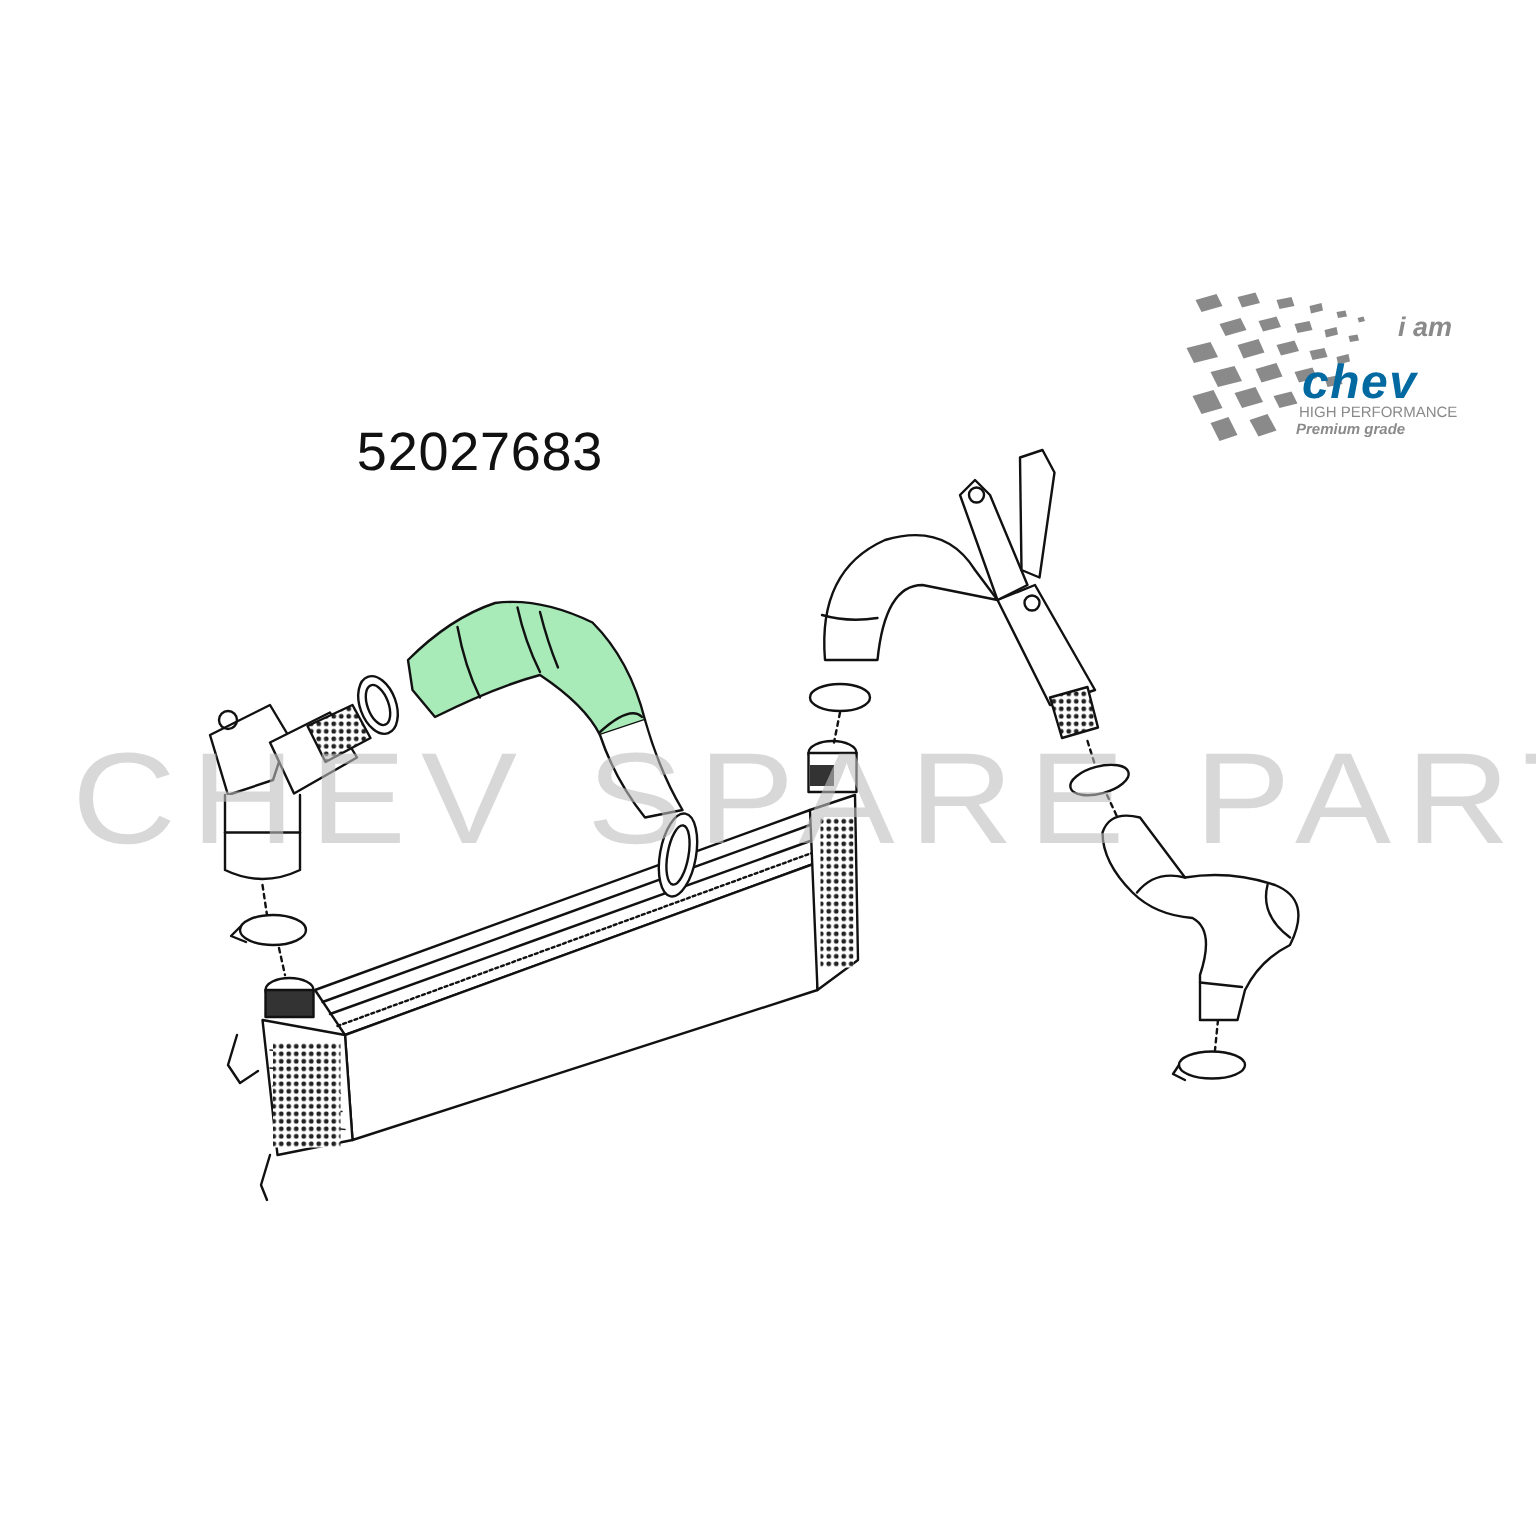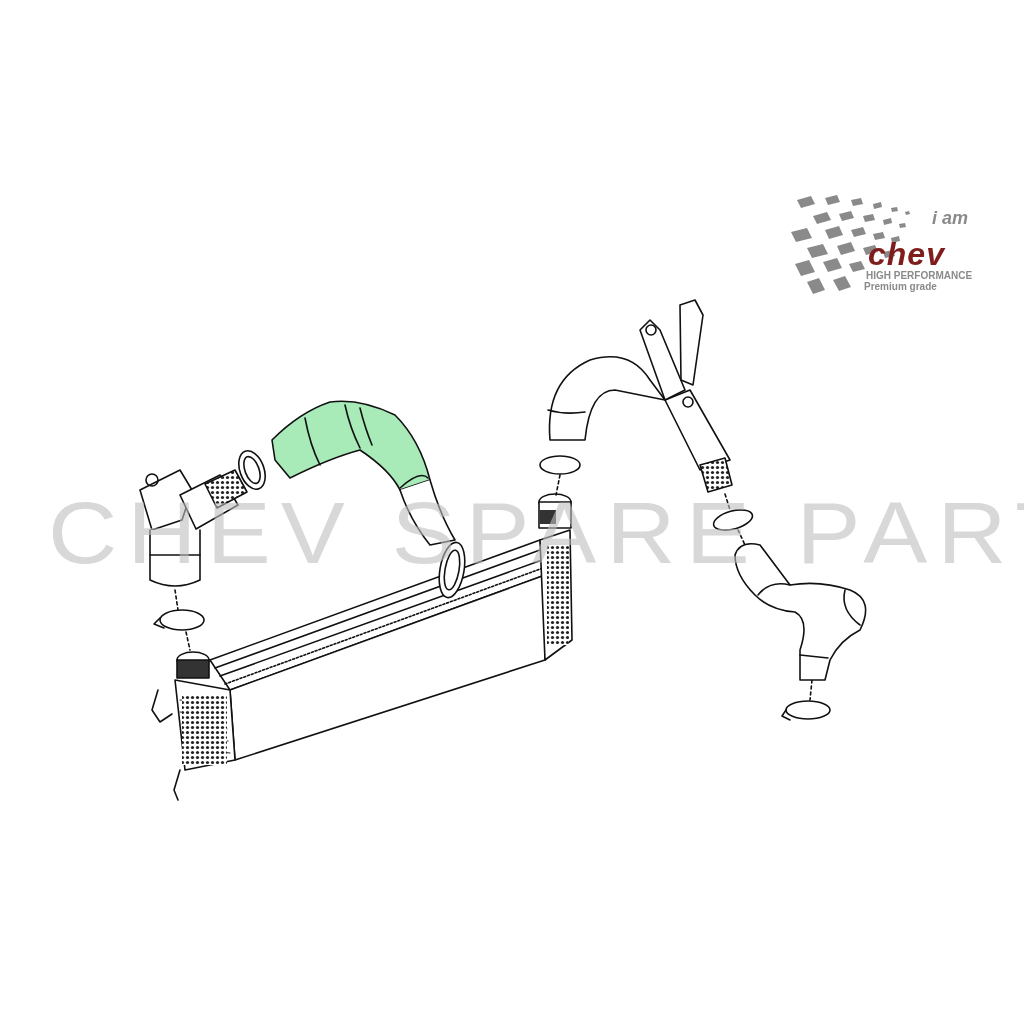--- a/index.html
+++ b/index.html
@@ -4,23 +4,23 @@
   <style>
     html, body { margin: 0; padding: 0; background: #ffffff; }
     body { width: 1024px; height: 1024px; position: relative; overflow: hidden; font-family: "Liberation Sans", sans-serif; }
     .diagram { position: absolute; left: 0; top: 0; width: 1024px; height: 1024px; }
     .title-block { position: absolute; left: 110px; top: 282px; width: 420px; text-align: center; color: #111; }
     .part-number { font-size: 36px; line-height: 38px; letter-spacing: 0.5px; }
     .spec { font-size: 36px; line-height: 40px; letter-spacing: 0.5px; white-space: pre; }
     .watermark { position: absolute; left: 48px; top: 478px; width: 960px; font-family: "Liberation Sans", sans-serif; font-weight: 100; font-size: 96px; letter-spacing: 10px; color: rgba(190,190,190,0.6); white-space: nowrap; transform: scaleY(0.9); pointer-events: none; }
     .logo { position: absolute; left: 785px; top: 190px; width: 215px; height: 115px; }
     .logo-text-i { position: absolute; left: 932px; top: 208px; font-size: 18px; font-weight: bold; font-style: italic; color: #8a8a8a; }
-    .logo-text-chev { position: absolute; left: 868px; top: 236px; font-size: 32px; font-weight: bold; font-style: italic; color: #7f1d1d; letter-spacing: 1px; }
-    .logo-hp { position: absolute; left: 866px; top: 270px; font-size: 10px; font-weight: bold; color: #8a8a8a; }
-    .logo-pg { position: absolute; left: 864px; top: 281px; font-size: 10px; font-weight: bold; color: #8a8a8a; }
+    .logo-text-chev { position: absolute; left: 868px; top: 236px; font-size: 32px; font-weight: bold; font-style: italic; color: #0369a1; letter-spacing: 1px; }
+    .logo-hp { position: absolute; left: 866px; top: 270px; font-size: 10px; font-weight: normal; color: #8a8a8a; }
+    .logo-pg { position: absolute; left: 864px; top: 281px; font-size: 10px; font-weight: bold; font-style: italic; color: #8a8a8a; }
   </style>
 </head>
 <body>
 
 <svg class="diagram" viewBox="0 0 1024 1024" xmlns="http://www.w3.org/2000/svg">
   <g fill="none" stroke="#111" stroke-width="1.6" stroke-linejoin="round" stroke-linecap="round">
 
     <g>
       <polygon points="210,660 540,540 545,575 230,690" fill="#fff"></polygon>
       <polygon points="230,690 545,575 545,660 235,760" fill="#fff"></polygon>
@@ -114,20 +114,21 @@
 
   <defs>
     <pattern id="mesh" width="5" height="5" patternUnits="userSpaceOnUse">
       <rect width="5" height="5" fill="#fff"></rect>
       <circle cx="2.5" cy="2.5" r="1.6" fill="#222"></circle>
     </pattern>
   </defs>
 </svg>
 
 <div class="title-block">
+  <div class="part-number">52027683</div>
 </div>
 
 <div class="watermark">CHEV SPARE PARTS</div>
 
 <svg class="logo" viewBox="0 0 215 115" xmlns="http://www.w3.org/2000/svg">
   <g fill="#8a8a8a">
     <polygon points="12,10 26,6 30,14 16,18"></polygon>
       <polygon points="40,8 52,5 55,12 43,15"></polygon>
     <polygon points="66,10 76,8 78,14 68,16"></polygon>
       <polygon points="88,14 96,12 97,17 89,19"></polygon>

